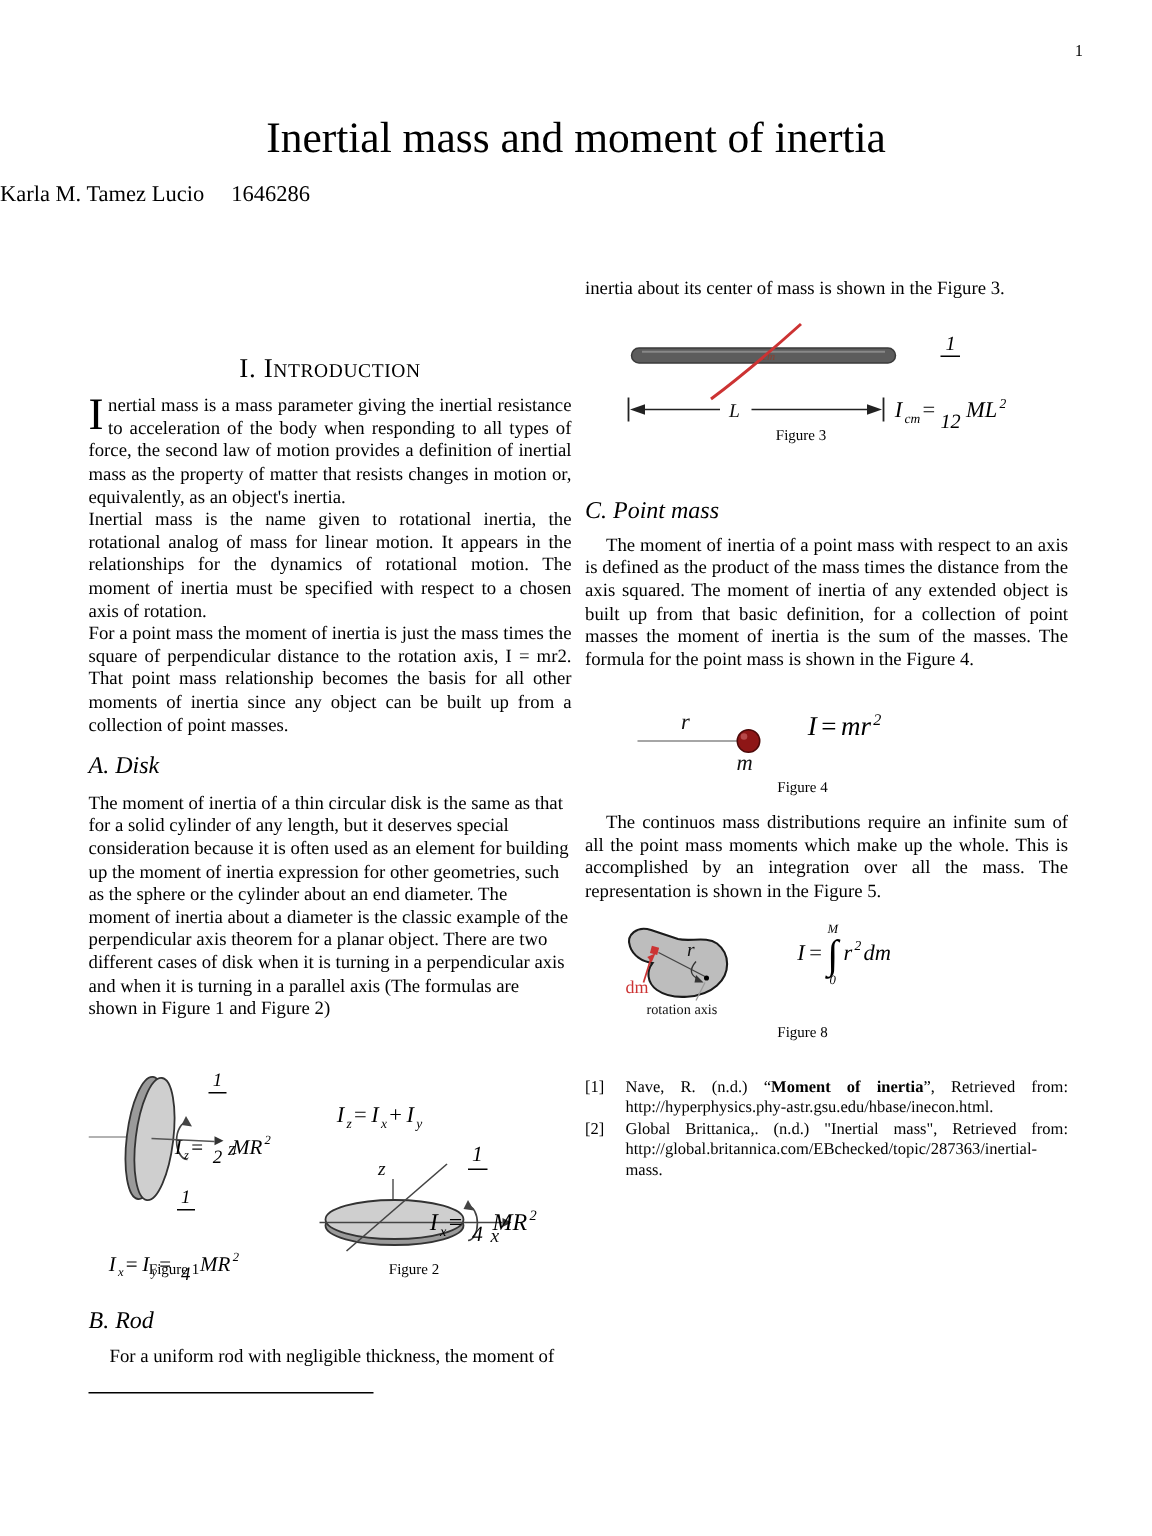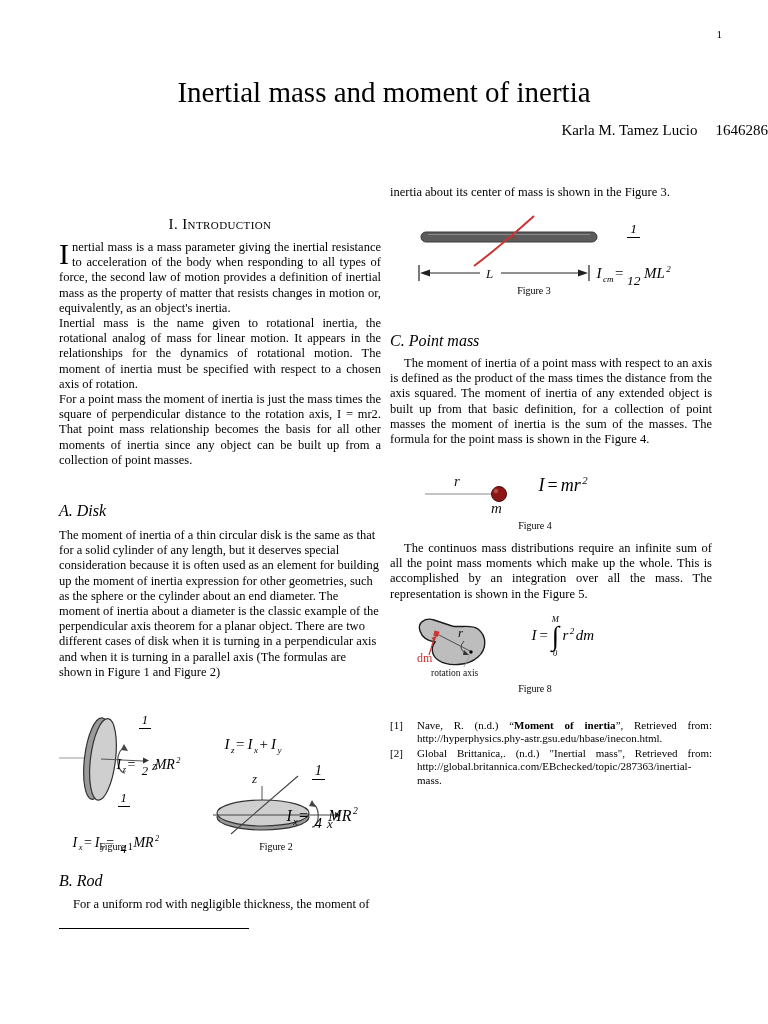--- a/index.html
+++ b/index.html
@@ -1,26 +1,26 @@
 <!DOCTYPE html>
 <html><head>
 <meta charset="utf-8">
 <style>
   html,body{margin:0;padding:0;background:#fff;}
   body{width:768px;height:1024px;font-family:"Liberation Serif","DejaVu Serif",serif;color:#000;}
   .page{position:relative;width:768px;height:1024px;overflow:hidden;background:#fff;}
   .pagenum{position:absolute;top:28px;right:46px;font-size:11px;}
   .title{position:absolute;top:76px;left:0;width:100%;text-align:center;font-size:29px;font-weight:normal;margin:0;}
-  .author{position:absolute;top:122px;left:0;width:100%;text-align:right;font-size:15px;}
+  .author{position:absolute;top:122px;left:0;width:100%;text-align:left;font-size:15px;}
   .author .gap{display:inline-block;width:18px;}
   .col{position:absolute;top:0;height:1024px;}
   .col-left{left:59px;width:322px;}
   .col-right{left:390px;width:322px;}
   .block{position:absolute;left:0;width:322px;}
-  .sec-h{text-align:center;font-variant:small-caps;font-size:15px;letter-spacing:.4px;}
+  .sec-h{text-align:center;font-variant:small-caps;font-size:18px;letter-spacing:.4px;margin-top:19px;}
   .sub-h{font-style:italic;font-size:16px;}
   .body{font-size:12.5px;line-height:15.2px;margin:0;}
   .jst{text-align:justify;}
   .ind{text-indent:14px;}
   .p-first{margin-top:7px;}
   .dropcap{float:left;font-size:30px;line-height:26px;margin:1px 3px 0 0;}
   .figs svg{position:absolute;left:0;top:0;}
   .eq{position:absolute;white-space:nowrap;font-style:italic;}
   .eq .tk{margin:0 1.5px;}
   .eq sub,.eq sup{font-size:.6em;}

